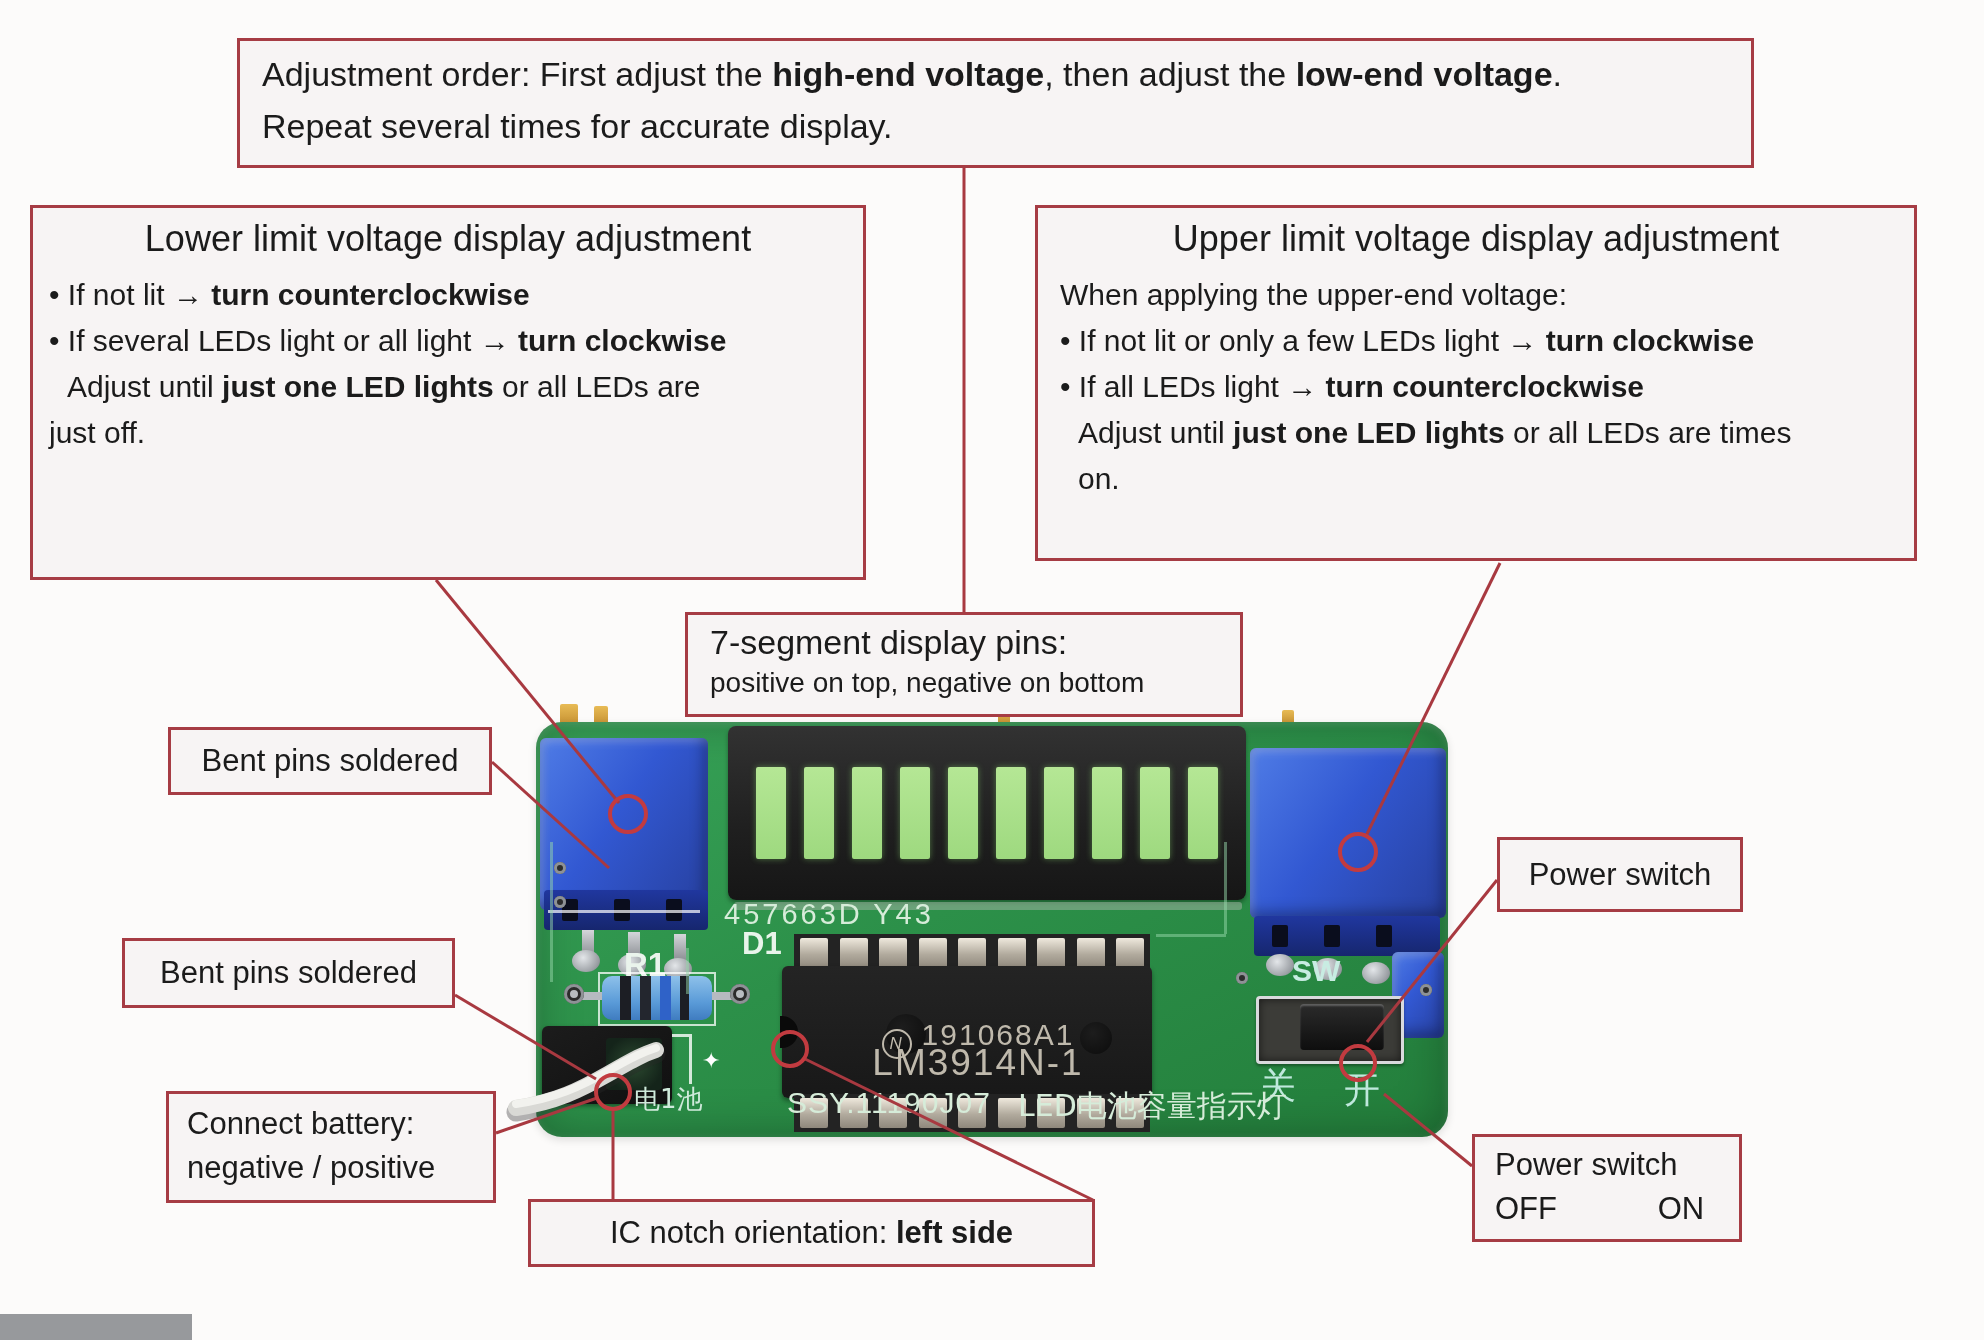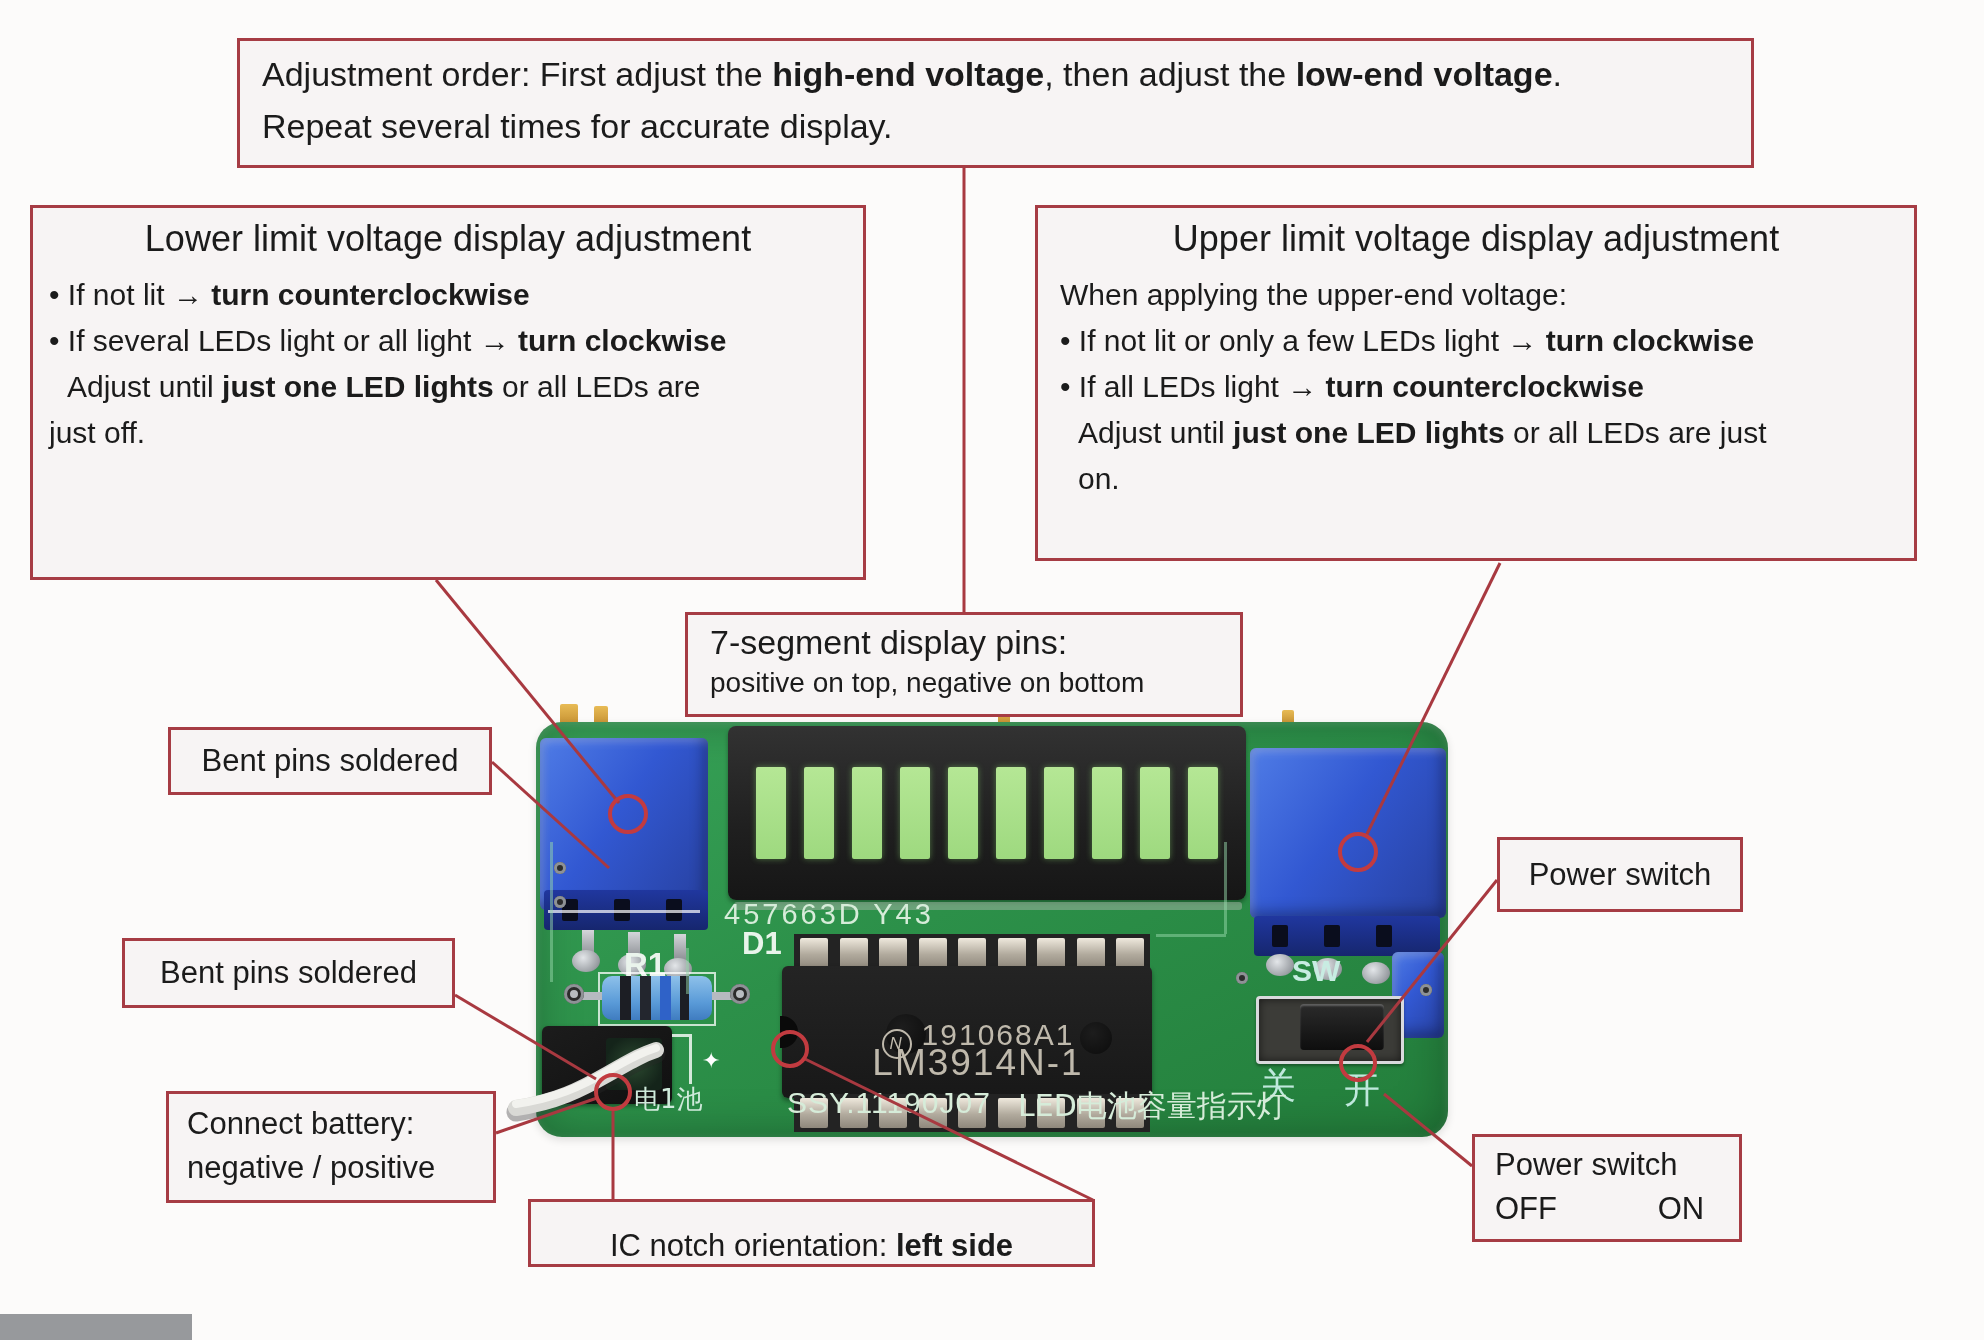--- a/index.html
+++ b/index.html
@@ -221,21 +221,21 @@
       <div class="nw" style="margin-left:0;">just off.</div>
     </div>
   </div>
 
   <div class="abox" style="left:1035px;top:205px;width:882px;height:356px;">
     <div class="title nw">Upper limit voltage display adjustment</div>
     <div class="body" style="margin-left:22px;">
       <div class="nw">When applying the upper-end voltage:</div>
       <div class="nw"><span>• If not lit or only a few LEDs light → </span><b>turn clockwise</b></div>
       <div class="nw"><span>• If all LEDs light → </span><b>turn counterclockwise</b></div>
-      <div class="nw" style="margin-left:18px;"><span>Adjust until </span><b>just one LED lights</b><span> or all LEDs are just</span></div>
+      <div class="nw" style="margin-left:18px;"><span>Adjust until </span><b>just one LED lights</b><span> or all LEDs are times</span></div>
       <div class="nw" style="margin-left:18px;">on.</div>
     </div>
   </div>
 
   <div class="abox" style="left:685px;top:612px;width:558px;height:105px;">
     <div class="nw" style="font-size:34px;margin:8px 0 0 22px;">7-segment display pins:</div>
     <div class="nw" style="font-size:28px;margin:5px 0 0 22px;">positive on top, negative on bottom</div>
   </div>
 
   <div class="abox center small" style="left:168px;top:727px;width:324px;height:68px;">
@@ -243,21 +243,21 @@
   </div>
   <div class="abox center small" style="left:122px;top:938px;width:333px;height:70px;">
     <span class="nw">Bent pins soldered</span>
   </div>
 
   <div class="abox small" style="left:166px;top:1091px;width:330px;height:112px;">
     <div class="nw" style="margin:12px 0 0 18px;">Connect battery:</div>
     <div class="nw" style="margin:8px 0 0 18px;">negative / positive</div>
   </div>
 
-  <div class="abox center small" style="left:528px;top:1199px;width:567px;height:68px;align-items:flex-end;">
+  <div class="abox center small" style="left:528px;top:1199px;width:567px;height:68px;">
     <span class="nw"><span>IC notch orientation: </span><b>left side</b></span>
   </div>
 
   <div class="abox center small" style="left:1497px;top:837px;width:246px;height:75px;">
     <span class="nw">Power switch</span>
   </div>
 
   <div class="abox small" style="left:1472px;top:1134px;width:270px;height:108px;">
     <div class="nw" style="margin:10px 0 0 20px;">Power switch</div>
     <div style="margin:8px 0 0 20px;">

